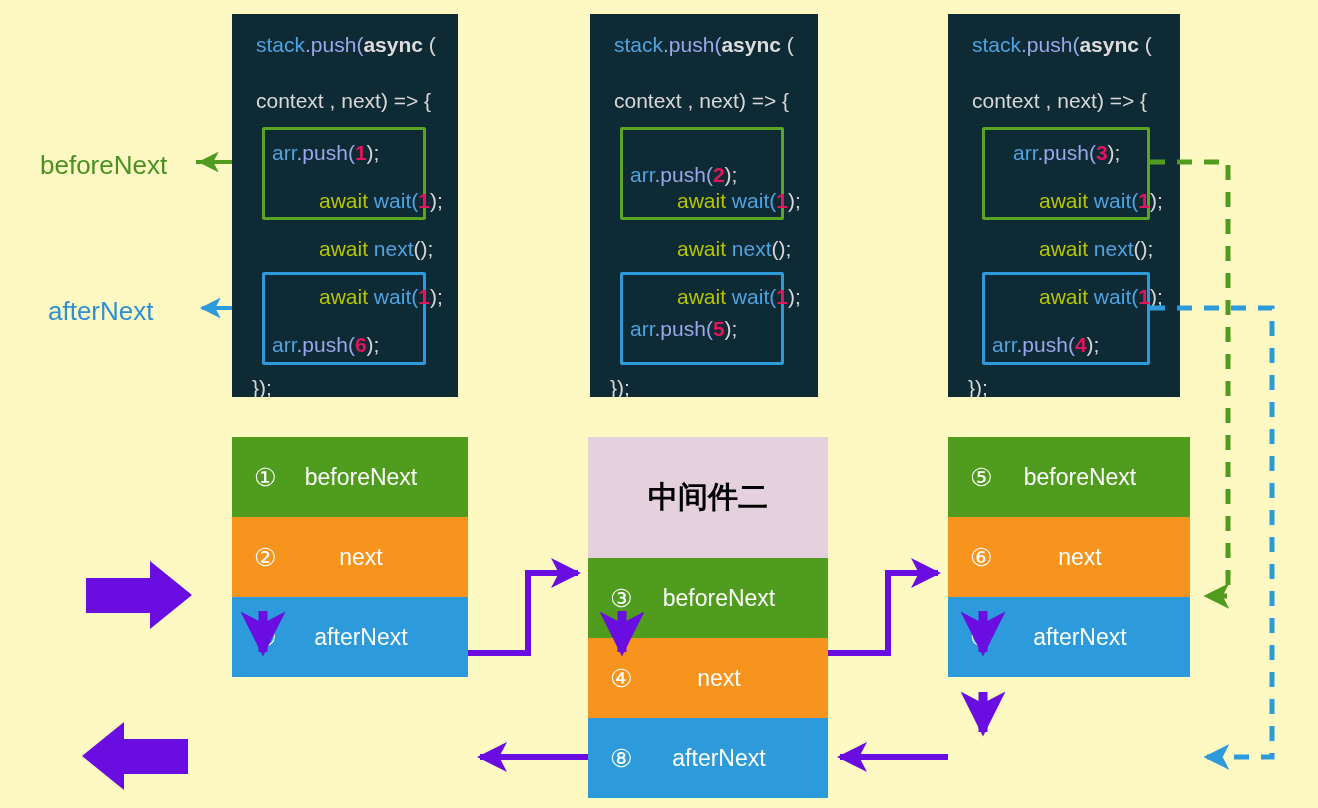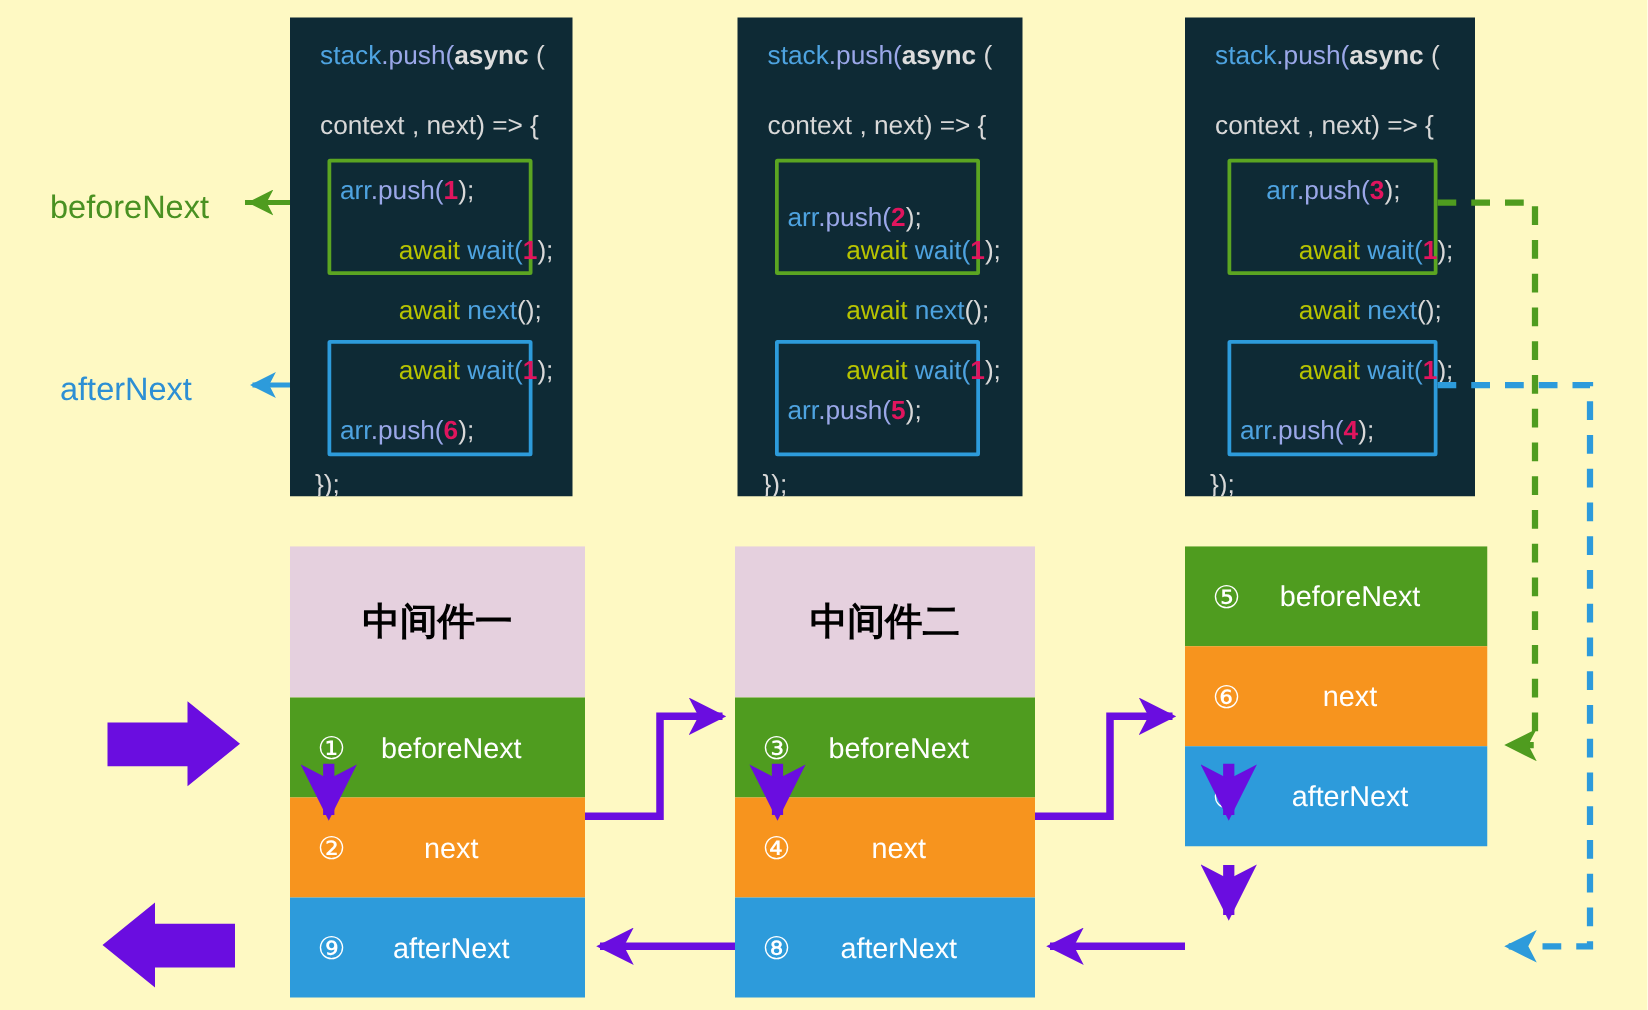--- a/index.html
+++ b/index.html
@@ -156,21 +156,20 @@
     <div class="hl-box hl-blue" style="left:34px;top:258px;width:168px;height:93px;"></div>
     <div class="code-line" style="top:272px;left:44px;"><span class="tok-await">await</span><span class="tok-fn"> wait(</span><span class="tok-num">1</span><span class="tok-punc">);</span></div>
     <div class="code-line" style="top:320px;left:44px;"><span class="tok-fn">arr</span><span class="tok-prop">.push(</span><span class="tok-num">4</span><span class="tok-punc">);</span></div>
     <div class="code-line" style="top:363px;left:20px;"><span class="tok-punc">});</span></div>
   </div>
 
   <div class="side-label label-green" style="left:40px;top:150px;">beforeNext</div>
   <div class="side-label label-blue" style="left:48px;top:296px;">afterNext</div>
 
   <div class="mw-card" style="left:232px;width:236px;">
-    <div class="mw-head">中间件一</div>
     <div class="mw-band band-before">
       <span class="mw-num">①</span>
       <span class="mw-text">beforeNext</span>
     </div>
     <div class="mw-band band-next">
       <span class="mw-num">②</span>
       <span class="mw-text">next</span>
     </div>
     <div class="mw-band band-after">
       <span class="mw-num">⑨</span>

